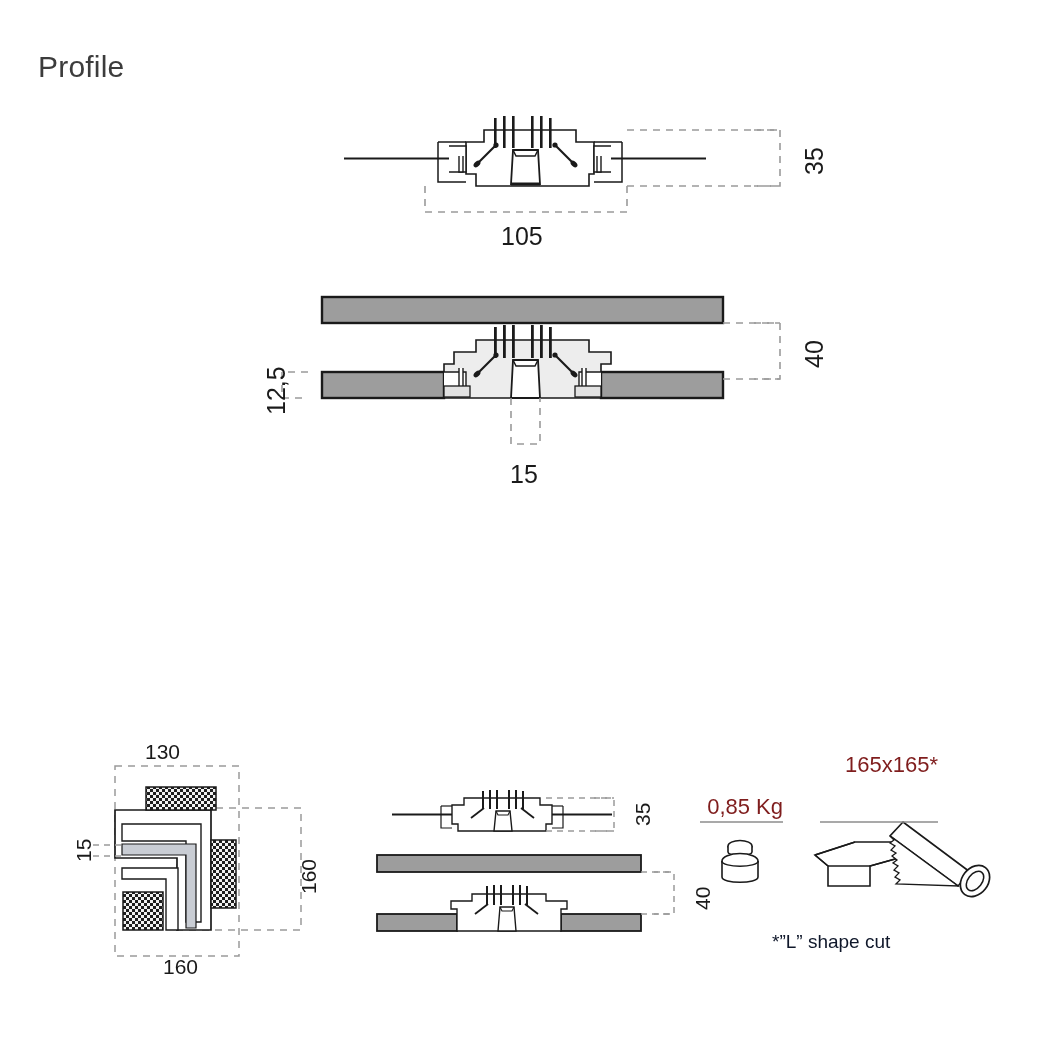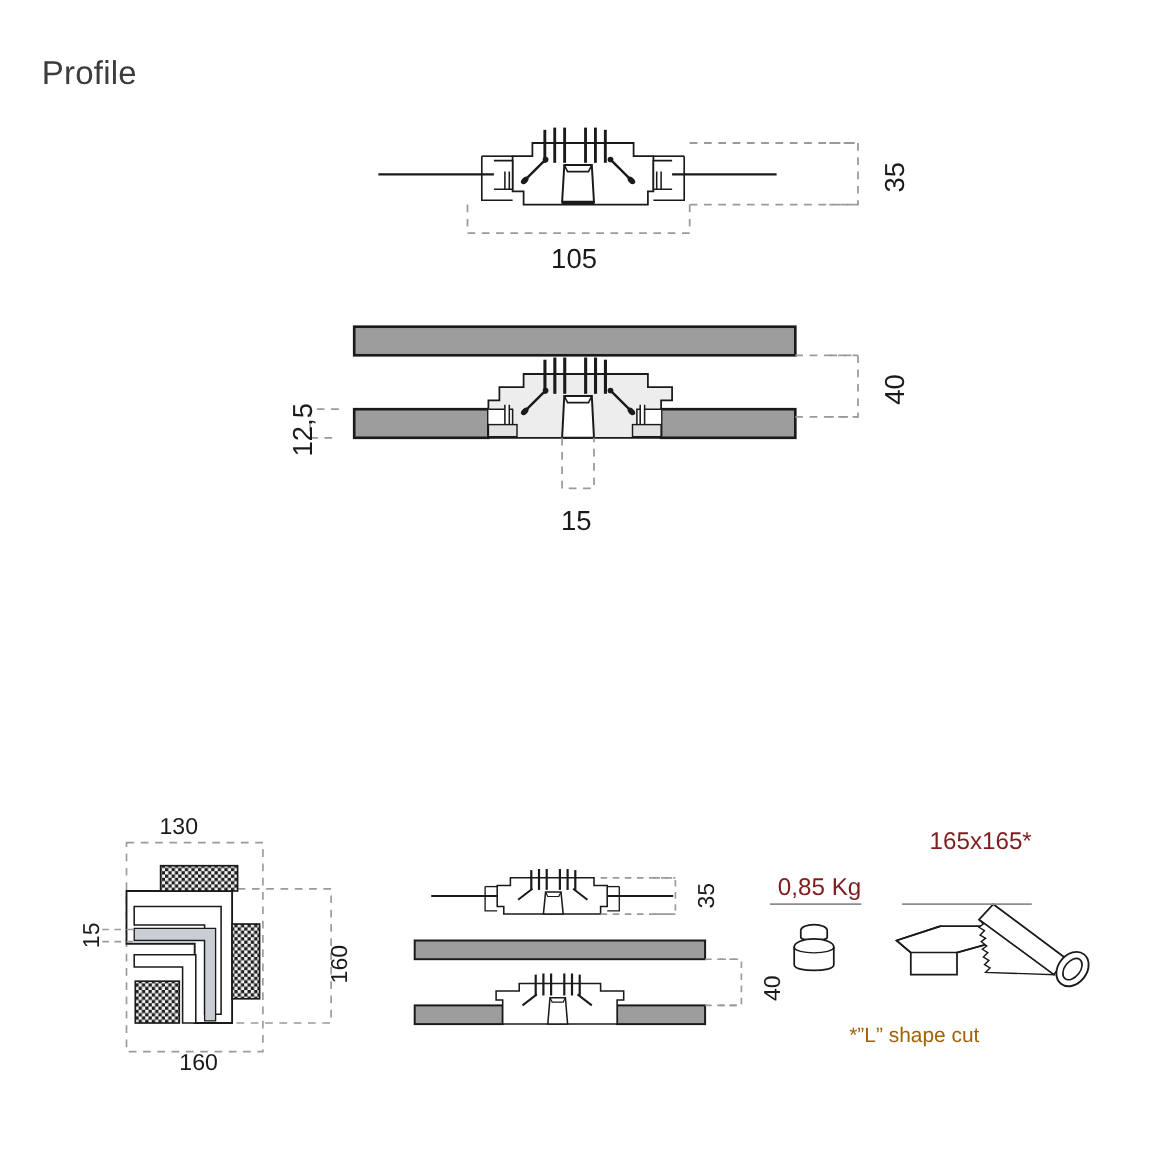--- a/index.html
+++ b/index.html
@@ -40,21 +40,21 @@
     font-weight: 400;
   }
   .dim.small { font-size: 21px; }
   .dim.vert {
     transform: rotate(-90deg);
     transform-origin: left top;
   }
   .note {
     position: absolute;
     font-size: 19px;
-    color: #a16207;
+    color: #0f172a;
     white-space: nowrap;
   }
   .spec-label {
     position: absolute;
     font-size: 22px;
     color: #7f1d1d;
     white-space: nowrap;
     text-align: right;
   }
   svg { display: block; }

